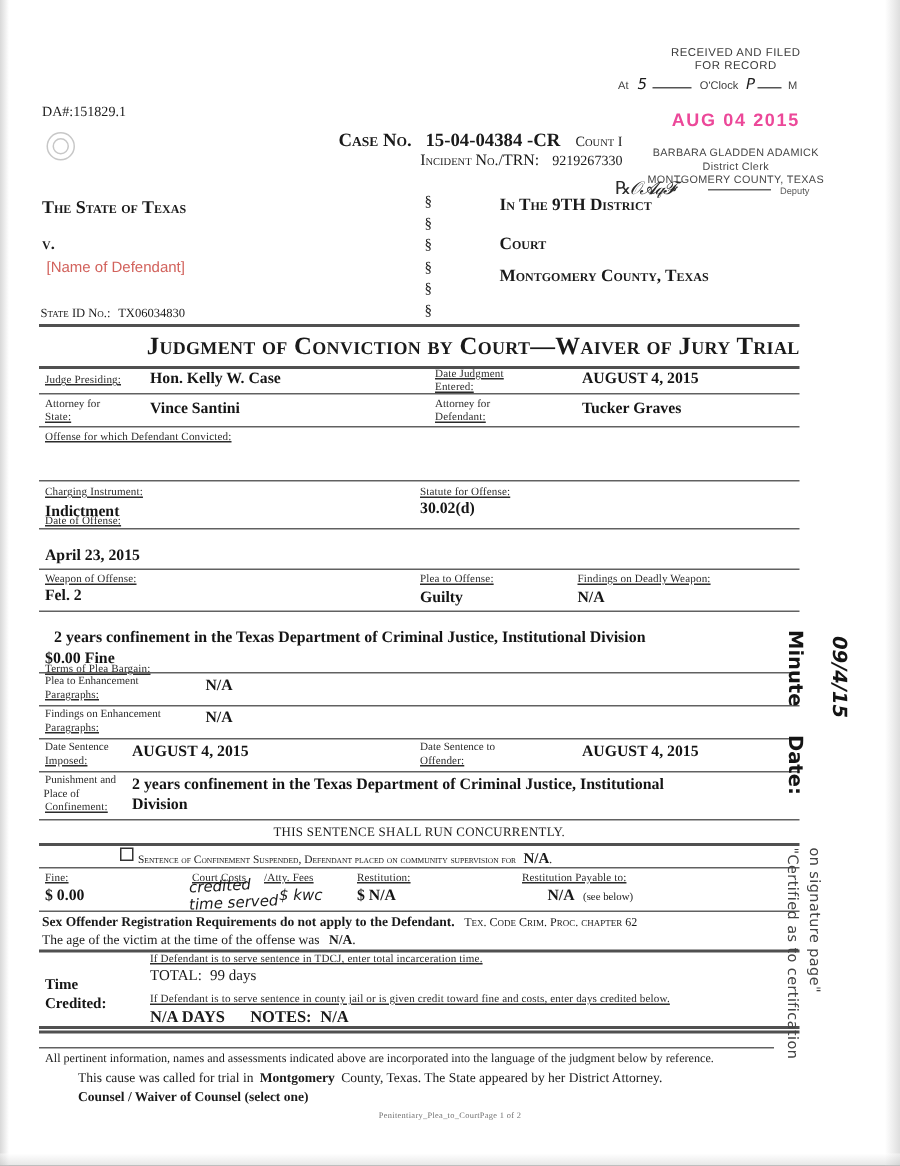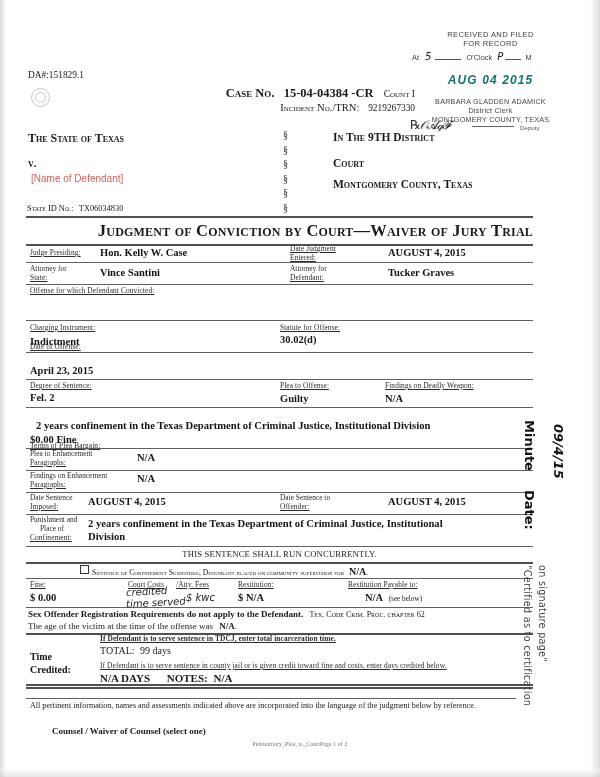--- a/index.html
+++ b/index.html
@@ -27,21 +27,21 @@
   .rule.thick{height:2px;background:#242424;}
 
   
   .lbl{font-size:7.4px;letter-spacing:.1px;color:#2b2b2b;text-decoration:underline;text-underline-offset:1px;line-height:8.6px;}
   .lbl-nu{font-size:7.4px;color:#2b2b2b;line-height:8.6px;}
   .val{font-family:"Liberation Serif",serif;font-weight:bold;font-size:10.5px;color:#151515;}
 
   
   .stamp{font-family:"Liberation Sans", sans-serif;color:#3c3c3c;text-align:center;}
   .stamp .l1{font-size:7.6px;letter-spacing:.35px;line-height:9.4px;}
-  .stamp .date{font-family:"Liberation Sans",sans-serif;font-size:12px;font-weight:bold;letter-spacing:1.1px;color:#0f766e;font-style:italic;}
+  .stamp .date{font-family:"Liberation Sans",sans-serif;font-size:12px;font-weight:bold;letter-spacing:1.1px;color:#ec4899;}
   .stamp .clerk{font-size:7.2px;letter-spacing:.25px;line-height:9px;color:#454545;}
   .stamp .tiny{font-size:6.2px;color:#5a5a5a;}
 
   
   .hand{font-family:"DejaVu Sans",sans-serif;font-style:italic;color:#1c1c1c;}
 
   .sealwrap{width:17px;height:17px;border:1px solid #9a9a9a;border-radius:50%;
             display:flex;align-items:center;justify-content:center;opacity:.55;}
   .sealwrap .inner{width:9px;height:9px;border:1px solid #9a9a9a;border-radius:50%;}
 
@@ -164,21 +164,21 @@
   <div class="abs lbl" style="left:30px;top:324px;">Charging Instrument:</div>
   <div class="abs val" style="left:30px;top:336px;">Indictment</div>
   <div class="abs lbl" style="left:280px;top:324px;">Statute for Offense:</div>
   <div class="abs val" style="left:280px;top:334px;">30.02(d)</div>
   <div class="rule" style="left:26px;top:352px;width:507px;"></div>
 
   <div class="abs lbl" style="left:30px;top:343px;">Date of Offense:</div>
   <div class="abs val" style="left:30px;top:365px;">April 23, 2015</div>
   <div class="rule" style="left:26px;top:379px;width:507px;"></div>
 
-  <div class="abs lbl" style="left:30px;top:382px;">Degree of Sentence:</div>
+  <div class="abs lbl" style="left:30px;top:382px;">Weapon of Offense:</div>
   <div class="abs val" style="left:30px;top:392px;">Fel. 2</div>
   <div class="abs lbl" style="left:280px;top:382px;">Plea to Offense:</div>
   <div class="abs val" style="left:280px;top:393px;">Guilty</div>
   <div class="abs lbl" style="left:385px;top:382px;">Findings on Deadly Weapon:</div>
   <div class="abs val" style="left:385px;top:393px;">N/A</div>
   <div class="rule" style="left:26px;top:407px;width:507px;"></div>
 
   <div class="abs lbl" style="left:30px;top:410px;margin-top:32px;">Terms of Plea Bargain:</div>
   <div class="abs val" style="left:36px;top:420px;font-size:10.6px;">2  years confinement in the Texas Department of Criminal Justice, Institutional Division</div>
   <div class="abs val" style="left:30px;top:434px;font-size:10.6px;">$0.00  Fine</div>
@@ -196,21 +196,21 @@
 
   <div class="abs lbl-nu" style="left:30px;top:494px;">Date Sentence</div>
   <div class="abs lbl" style="left:30px;top:503px;">Imposed:</div>
   <div class="abs val" style="left:88px;top:496px;">AUGUST 4, 2015</div>
   <div class="abs lbl-nu" style="left:280px;top:494px;">Date Sentence to</div>
   <div class="abs lbl" style="left:280px;top:503px;">Offender:</div>
   <div class="abs val" style="left:388px;top:496px;">AUGUST 4, 2015</div>
   <div class="rule" style="left:26px;top:514px;width:507px;"></div>
 
   <div class="abs lbl-nu" style="left:30px;top:516px;">Punishment and</div>
-  <div class="abs lbl-nu" style="left:40px;top:525px;">Place of</div>
+  <div class="abs lbl-nu" style="left:29px;top:525px;">Place of</div>
   <div class="abs lbl" style="left:30px;top:534px;">Confinement:</div>
   <div class="abs val" style="left:88px;top:518px;font-size:10.6px;">2   years confinement in the Texas Department of Criminal Justice, Institutional</div>
   <div class="abs val" style="left:88px;top:531px;font-size:10.6px;">Division</div>
   <div class="rule" style="left:26px;top:546px;width:507px;"></div>
 
   <div class="abs sc" style="left:26px;top:549px;width:507px;text-align:center;font-size:8.6px;letter-spacing:.2px;">THIS SENTENCE SHALL RUN CONCURRENTLY.</div>
   <div class="rule thick" style="left:26px;top:562px;width:507px;"></div>
 
   <div class="abs" style="left:80px;top:565px;font-size:7.6px;">
     <span class="checkbox"></span><span class="sc">Sentence of Confinement Suspended, Defendant placed on community supervision for</span>
@@ -244,36 +244,41 @@
   </div>
   <div class="abs" style="left:28px;top:621px;font-size:9px;">
     <span class="u">The age of the victim at the time of the offense was</span>
     <span class="b" style="margin-left:4px;">N/A</span><span>.</span>
   </div>
   <div class="rule thick" style="left:26px;top:633px;width:507px;"></div>
 
   <div class="abs val" style="left:30px;top:651px;font-size:10px;">Time</div>
   <div class="abs val" style="left:30px;top:664px;font-size:10px;">Credited:</div>
 
-  <div class="abs lbl" style="left:100px;top:635px;font-weight:bold;">If Defendant is to serve sentence in TDCJ, enter total incarceration time.</div>
+  <div class="abs lbl" style="left:100px;top:635px;">If Defendant is to serve sentence in TDCJ, enter total incarceration time.</div>
   <div class="abs" style="left:100px;top:645px;font-size:10px;">
     <span>TOTAL:</span>
     <span style="margin-left:3px;">99 days</span>
   </div>
   <div class="abs lbl" style="left:100px;top:662px;">If Defendant is to serve sentence in county jail or is given credit toward fine and costs, enter days credited below.</div>
   <div class="abs" style="left:100px;top:672px;font-size:11px;">
     <span class="b">N/A DAYS</span>
     <span class="b" style="margin-left:14px;">NOTES:</span>
     <span class="b" style="margin-left:3px;">N/A</span>
   </div>
   <div class="rule thick" style="left:26px;top:684px;width:507px;"></div>
   <div class="rule thick" style="left:26px;top:687px;width:507px;"></div>
 
   <div class="rule" style="left:26px;top:698px;width:490px;"></div>
   <div class="abs para" style="left:30px;top:700px;width:485px;">All  pertinent information, names and assessments indicated above are incorporated into the language of the judgment below by reference.</div>
+  <div class="abs para2" style="left:52px;top:712px;width:460px;">
+    <span>This cause was called for trial in</span>
+    <span class="b" style="margin:0 2px;">Montgomery</span>
+    <span>County, Texas.  The State appeared by her District Attorney.</span>
+  </div>
   <div class="abs para2 b u" style="left:52px;top:725px;">Counsel / Waiver of Counsel  (select one)</div>
 
   <div class="abs footer" style="left:0;top:741px;">Penitentiary_Plea_to_CourtPage 1 of 2</div>
 
   <div class="vert-right hand-vert" style="left:537px;top:420px;">Minute</div>
   <div class="vert-right hand-vert" style="left:537px;top:490px;">Date:</div>
   <div class="vert-right hand-vert" style="left:566px;top:424px;font-family:'DejaVu Sans',sans-serif;font-style:italic;">09/4/15</div>
 
   <div class="vert-right cert-vert" style="left:533px;top:565px;">"Certified as to certification</div>
   <div class="vert-right cert-vert" style="left:548px;top:565px;">on signature page"</div>

